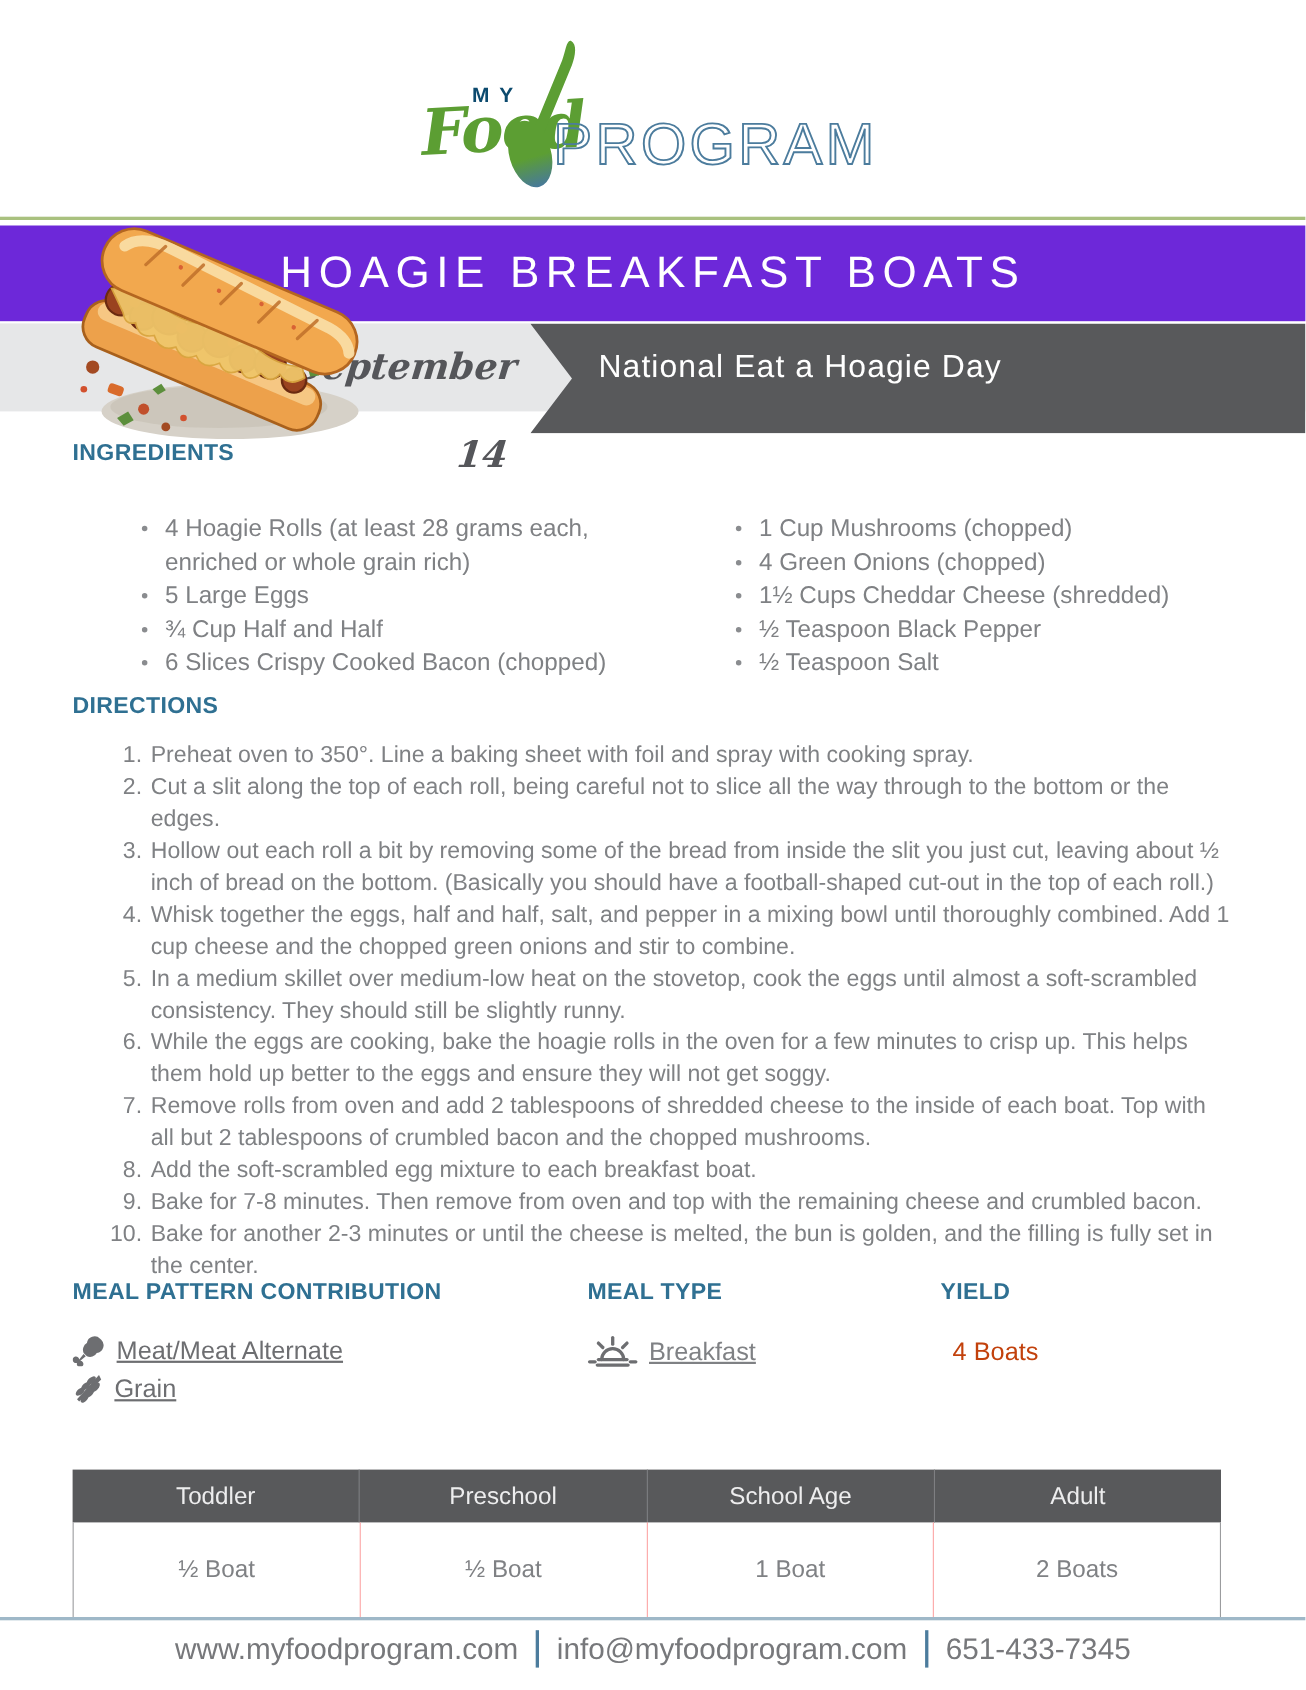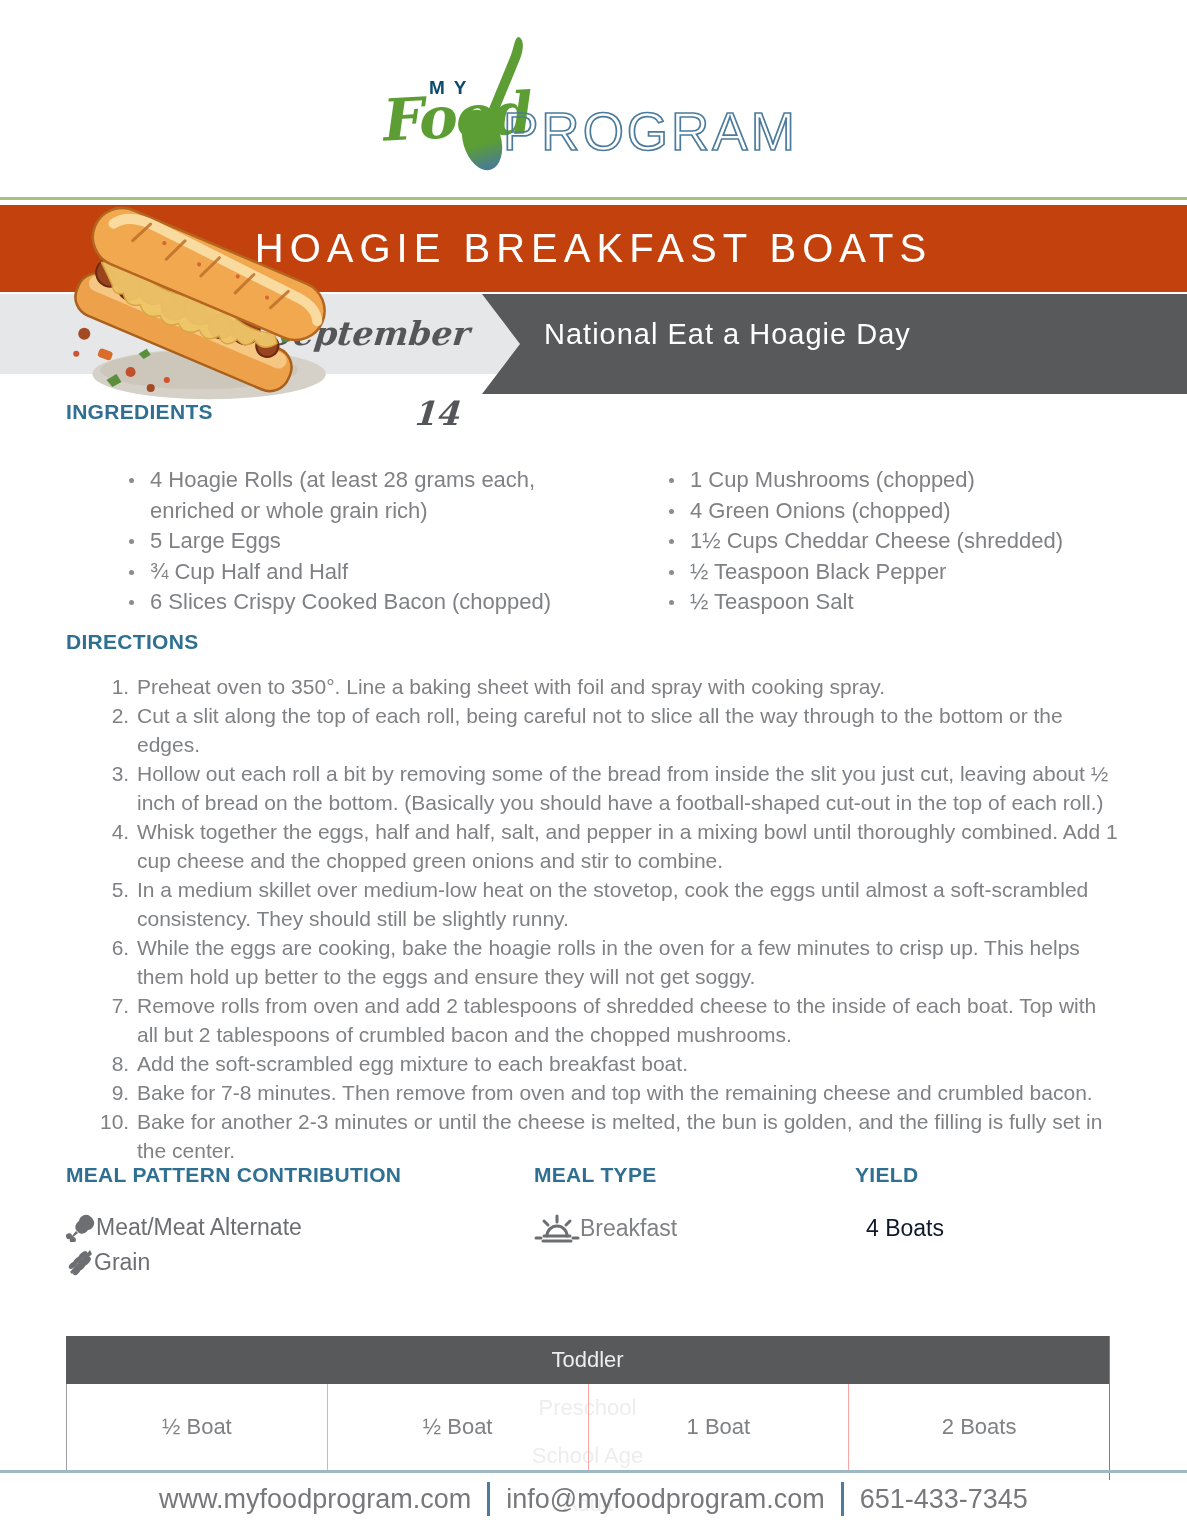--- a/index.html
+++ b/index.html
@@ -26,21 +26,21 @@
     font-size:53px; letter-spacing:3px; font-weight:400; color:#4C7C9D;
   }
   @supports (-webkit-text-stroke: 2px #000) {
     .logo-program { color:transparent; -webkit-text-stroke:1.7px #4C7C9D; }
   }
   .logo-spoon { position:absolute; left:74px; top:0px; width:70px; height:138px; }
 
   
   .green-line { position:absolute; left:0; top:197px; width:1187px; height:3px; background:#A9C17F; }
   .band-blue {
-    position:absolute; left:0; top:205px; width:1187px; height:87px; background:#c2410c;
+    position:absolute; left:0; top:205px; width:1187px; height:87px; background:#6d28d9;
   }
   .band-blue .title {
     position:absolute; left:0; width:100%; top:0; height:87px; line-height:87px;
     text-align:center; color:#FFFFFF; font-size:40px; font-weight:300; letter-spacing:6px;
     padding-left:120px; width:1067px;
   }
   .band-gray { position:absolute; left:0; top:294px; width:1187px; height:80px; background:#E6E7E8; }
   .band-dark {
     position:absolute; left:482px; top:294px; width:705px; height:100px; background:#58595B;
     clip-path:polygon(0 0, 100% 0, 100% 100%, 0 100%, 38px 50%);
@@ -71,28 +71,28 @@
   }
   .ing-left  { left:105px; top:450px; width:465px; }
   .ing-right { left:645px; top:450px; width:470px; }
 
   
   .dir-list { position:absolute; left:103px; top:672px; width:1018px; margin:0; padding:0 0 0 32px; }
   .dir-list li { font-size:21px; color:#7F8184; line-height:29px; padding-left:2px; }
   .dir-list li::marker { color:#7F8184; }
 
   
-  .mp-item { position:absolute; display:flex; align-items:center; 
-             font-size:23px; color:#6D6E71; }
+  .mp-item { position:absolute; display:flex; align-items:center; gap:10px;
+             font-size:23px; color:#6D6E71;text-decoration:underline; }
   .mp-item .ic { flex:0 0 auto; display:block; }
-  .yield-val { position:absolute; font-size:23px; color:#0f172a; }
+  .yield-val { position:absolute; font-size:23px; color:#c2410c; }
 
   
   .portion-table { position:absolute; left:66px; top:1336px; width:1044px; }
-  .pt-head { display:flex; background:#58595B; height:48px;flex-direction:column; }
+  .pt-head { display:flex; background:#58595B; height:48px; }
   .pt-head .cell {
     flex:1; text-align:center; line-height:48px; color:#EDEDEE; font-size:22px;
     border-right:1px solid #7E7F82;
   }
   .pt-head .cell:last-child { border-right:none; }
   .pt-body { display:flex; height:86px; border-left:1px solid #9B9C9E; border-right:1px solid #9B9C9E; }
   .pt-body .cell {
     flex:1; text-align:center; line-height:86px; color:#7F8184; font-size:22px;
     border-right:1px solid #fca5a5;
   }

